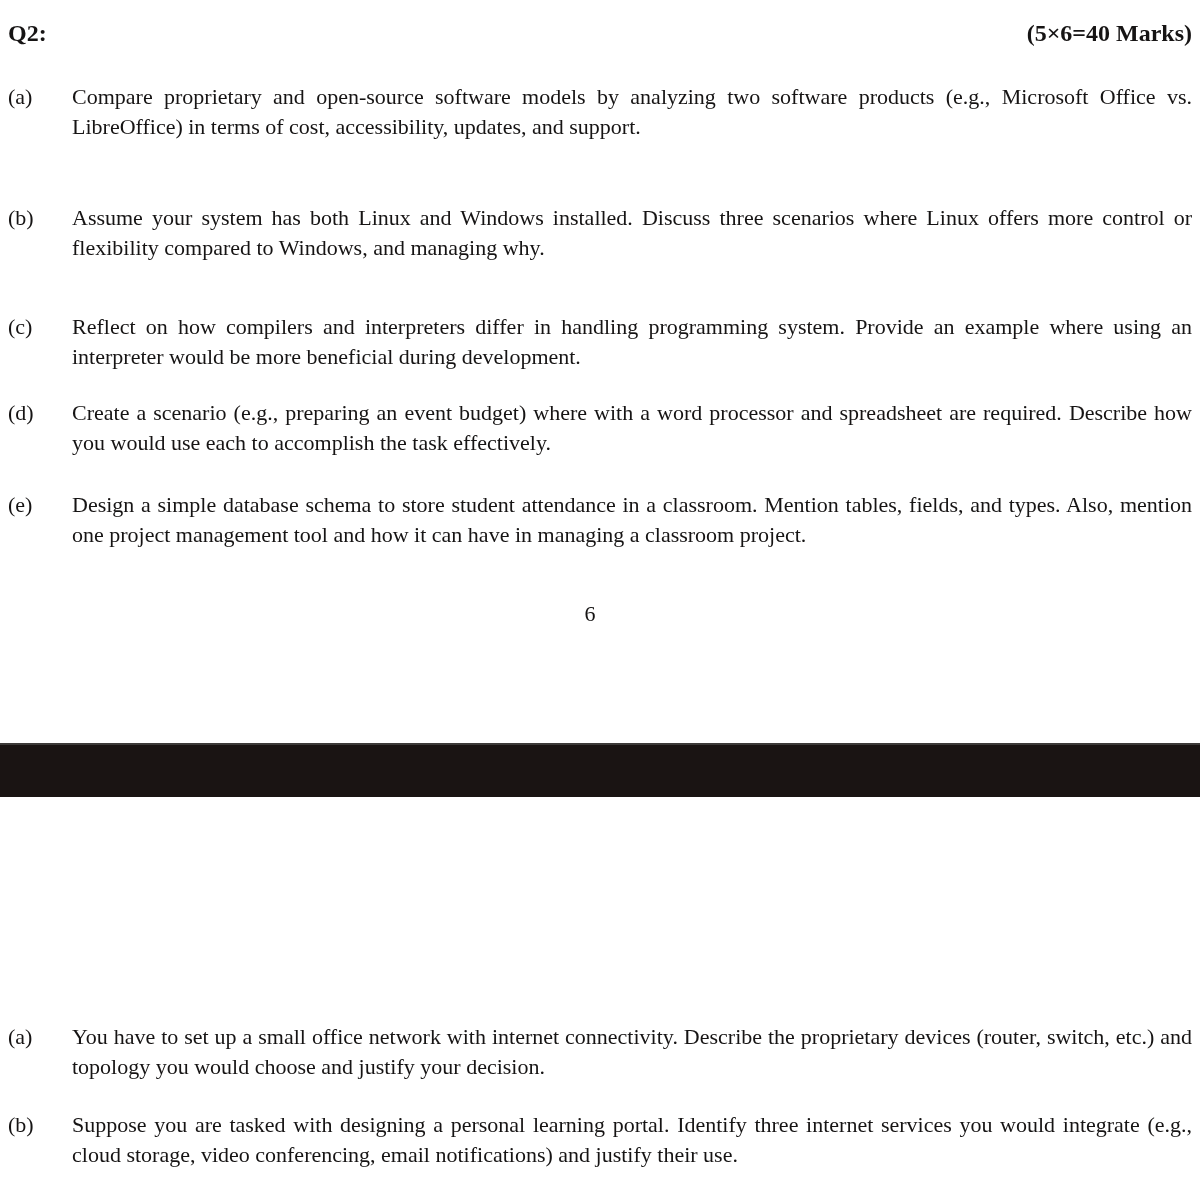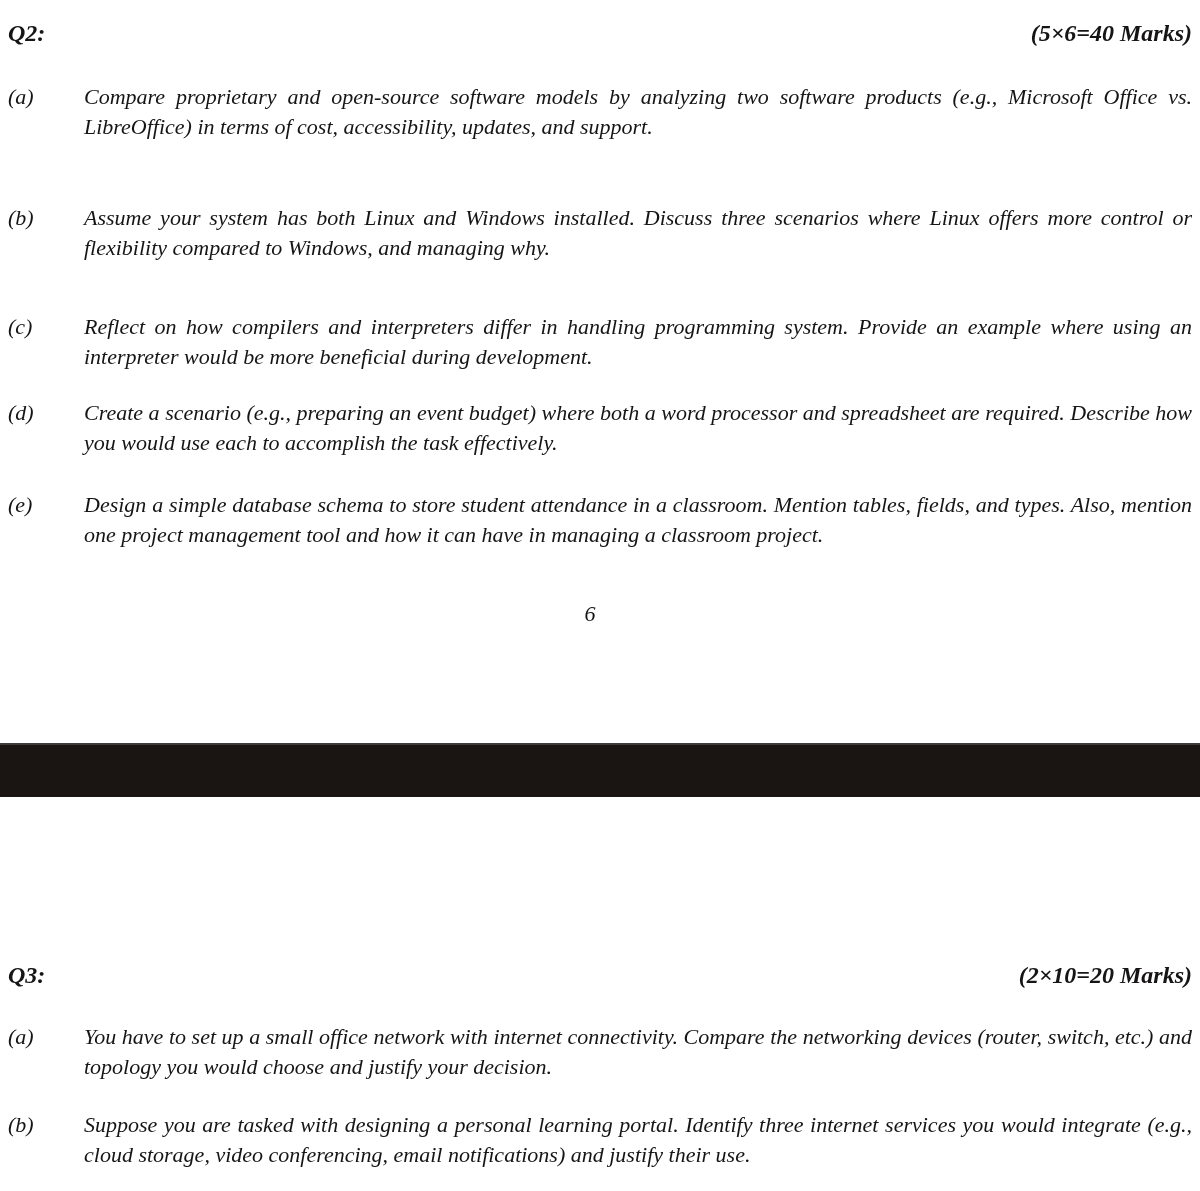--- a/index.html
+++ b/index.html
@@ -8,21 +8,20 @@
     background: #ffffff;
   }
   .page {
     position: relative;
     width: 1200px;
     height: 1191px;
     background: #ffffff;
     font-family: "Liberation Serif", "DejaVu Serif", serif;
     color: #161414;
     overflow: hidden;
-    font-style: italic;
   }
   .qheader {
     position: absolute;
     left: 8px;
     right: 8px;
     font-size: 24px;
     font-weight: bold;
     line-height: 30px;
   }
   .qheader .qlabel { float: left; }
@@ -36,21 +35,20 @@
     line-height: 30px;
   }
   .item .ilabel {
     position: absolute;
     left: 0;
     top: 0;
   }
   .item .itext {
     text-align: justify;
     text-justify: inter-word;
-    margin-left: 12px;
   }
   .pagenum {
     position: absolute;
     left: 0;
     width: 1180px;
     text-align: center;
     font-size: 22px;
     line-height: 28px;
   }
   .separator-bar {
@@ -83,40 +81,36 @@
     <div class="itext">Assume your system has both Linux and Windows installed. Discuss three scenarios where Linux offers more control or flexibility compared to Windows, and managing why.</div>
   </div>
 
   <div class="item" style="top: 312px;">
     <span class="ilabel">(c)</span>
     <div class="itext">Reflect on how compilers and interpreters differ in handling programming system. Provide an example where using an interpreter would be more beneficial during development.</div>
   </div>
 
   <div class="item" style="top: 398px;">
     <span class="ilabel">(d)</span>
-    <div class="itext">Create a scenario (e.g., preparing an event budget) where both a word processor and spreadsheet are required. Describe how you would use each to accomplish the task effectively.</div>
+    <div class="itext">Create a scenario (e.g., preparing an event budget) where with a word processor and spreadsheet are required. Describe how you would use each to accomplish the task effectively.</div>
   </div>
 
   <div class="item" style="top: 490px;">
     <span class="ilabel">(e)</span>
     <div class="itext">Design a simple database schema to store student attendance in a classroom. Mention tables, fields, and types. Also, mention one project management tool and how it can have in managing a classroom project.</div>
   </div>
 
   <div class="pagenum" style="top: 600px;">6</div>
 
   <div class="separator-bar"></div>
 
-  <div class="qheader" style="top: 960px;">
-    <span class="qlabel">Q3:</span>
-    <span class="qmarks">(2×10=20 Marks)</span>
-  </div>
 
   <div class="item" style="top: 1022px;">
     <span class="ilabel">(a)</span>
-    <div class="itext">You have to set up a small office network with internet connectivity. Compare the networking devices (router, switch, etc.) and topology you would choose and justify your decision.</div>
+    <div class="itext">You have to set up a small office network with internet connectivity. Describe the proprietary devices (router, switch, etc.) and topology you would choose and justify your decision.</div>
   </div>
 
   <div class="item" style="top: 1110px;">
     <span class="ilabel">(b)</span>
     <div class="itext">Suppose you are tasked with designing a personal learning portal. Identify three internet services you would integrate (e.g., cloud storage, video conferencing, email notifications) and justify their use.</div>
   </div>
 
 </div>
 
 </body></html>

